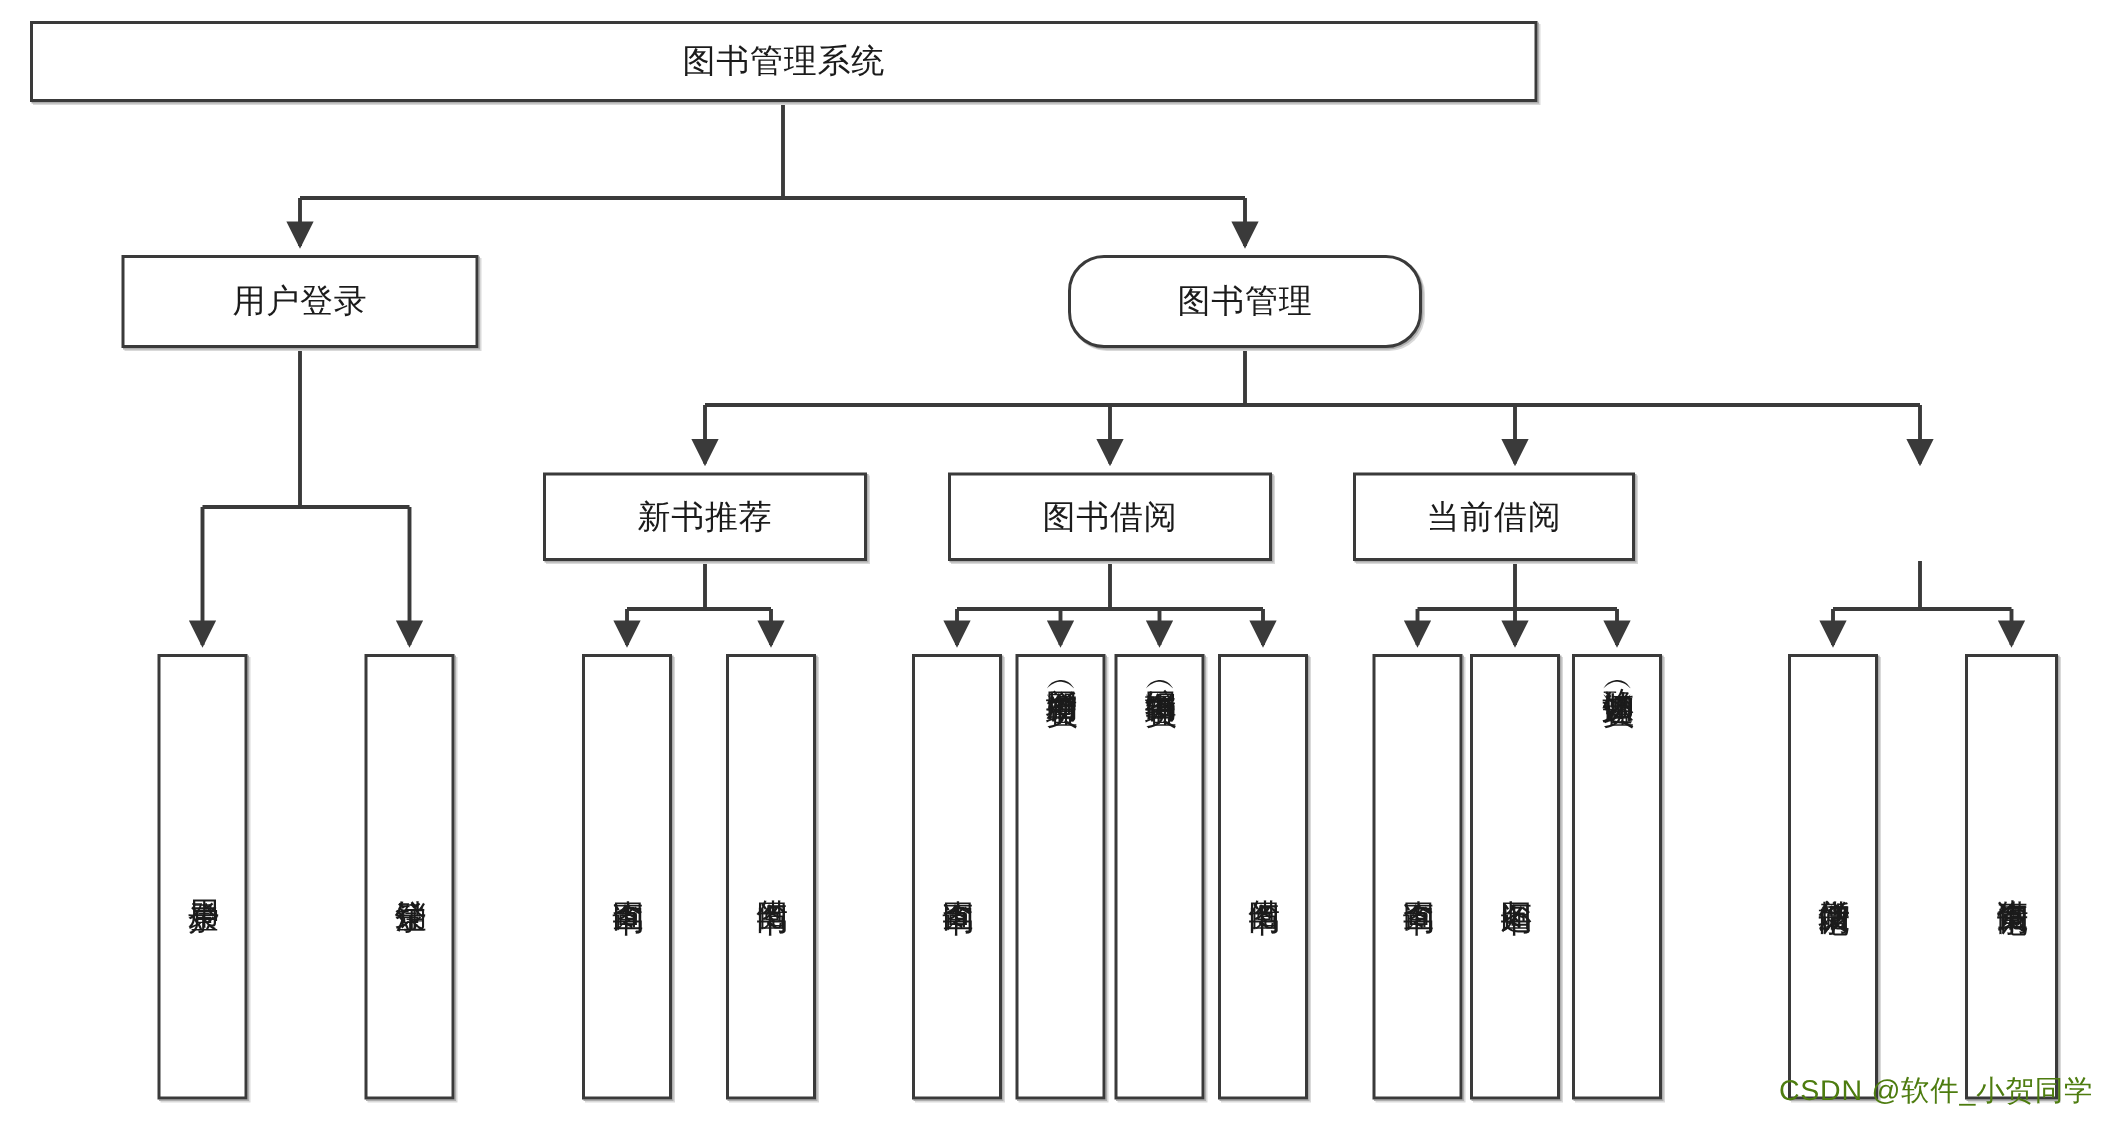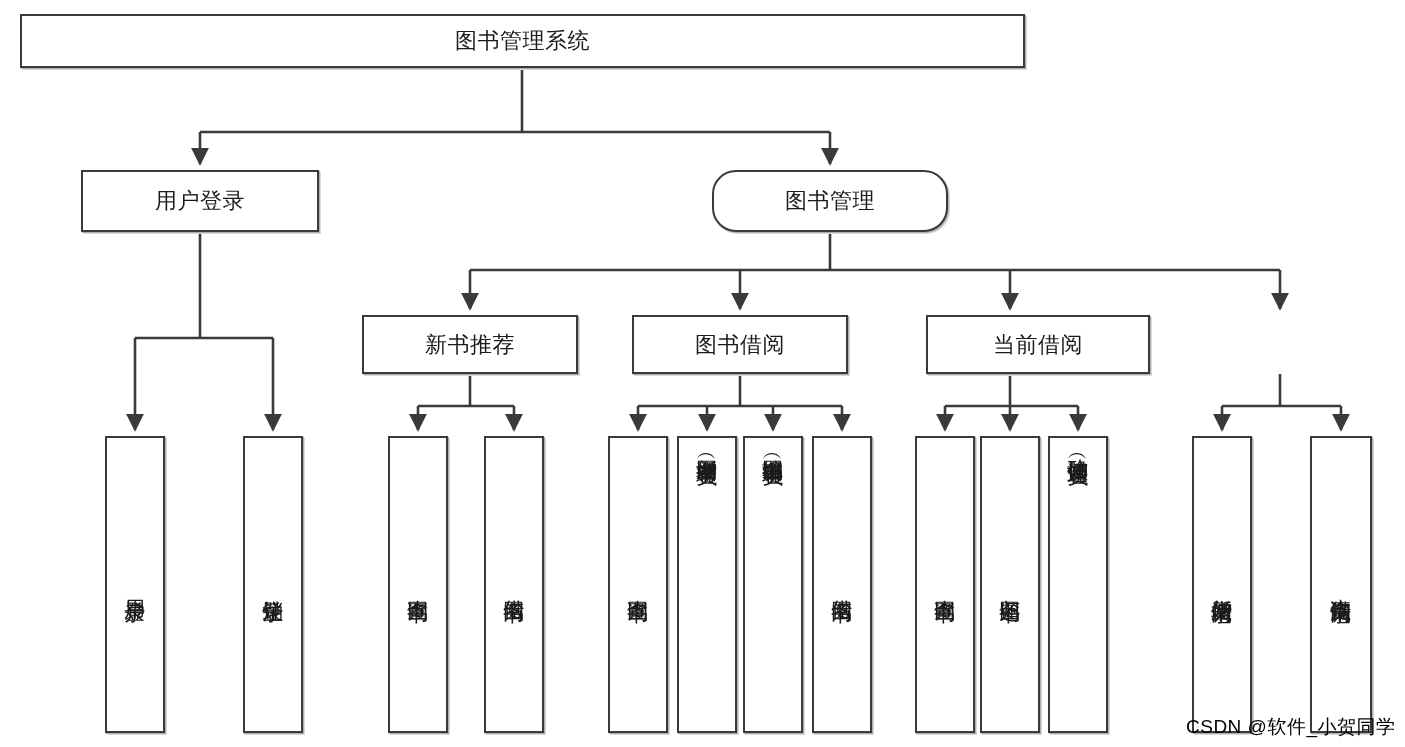--- a/index.html
+++ b/index.html
@@ -55,21 +55,21 @@
     letter-spacing: 1px;
     white-space: pre;
   }
   .node.leaf.centered {
     align-items: center;
     padding-top: 0;
   }
   .watermark {
     position: absolute;
     font-size: 19px;
-    color: #000000;
+    color: #4d7c0f;
     white-space: nowrap;
     letter-spacing: 0.5px;
     pointer-events: none;
   }
 </style>
 </head>
 <body>
 
 <div id="canvas">
 
@@ -133,21 +133,21 @@
   <div class="node" id="l2-1" style="left: 712px; top: 170px; width: 236px; height: 62px; border-radius: 24px;">
     <span class="node-label">图书管理</span>
   </div>
 
   <div class="node" id="l3-0" style="left: 362px; top: 315px; width: 216px; height: 59px;">
     <span class="node-label">新书推荐</span>
   </div>
   <div class="node" id="l3-1" style="left: 632px; top: 315px; width: 216px; height: 59px;">
     <span class="node-label">图书借阅</span>
   </div>
-  <div class="node" id="l3-2" style="left: 926px; top: 315px; width: 224px; height: 59px;">
+  <div class="node" id="l3-2" style="left: 902px; top: 315px; width: 188px; height: 59px;">
     <span class="node-label">当前借阅</span>
   </div>
 
   <div class="node leaf centered" id="lf-0" style="left: 105px; top: 436px; width: 60px; height: 297px;">
     <span class="node-label">用户登录</span>
   </div>
   <div class="node leaf centered" id="lf-1" style="left: 243px; top: 436px; width: 60px; height: 297px;">
     <span class="node-label">注销登录</span>
   </div>
   <div class="node leaf centered" id="lf-2" style="left: 388px; top: 436px; width: 60px; height: 297px;">

